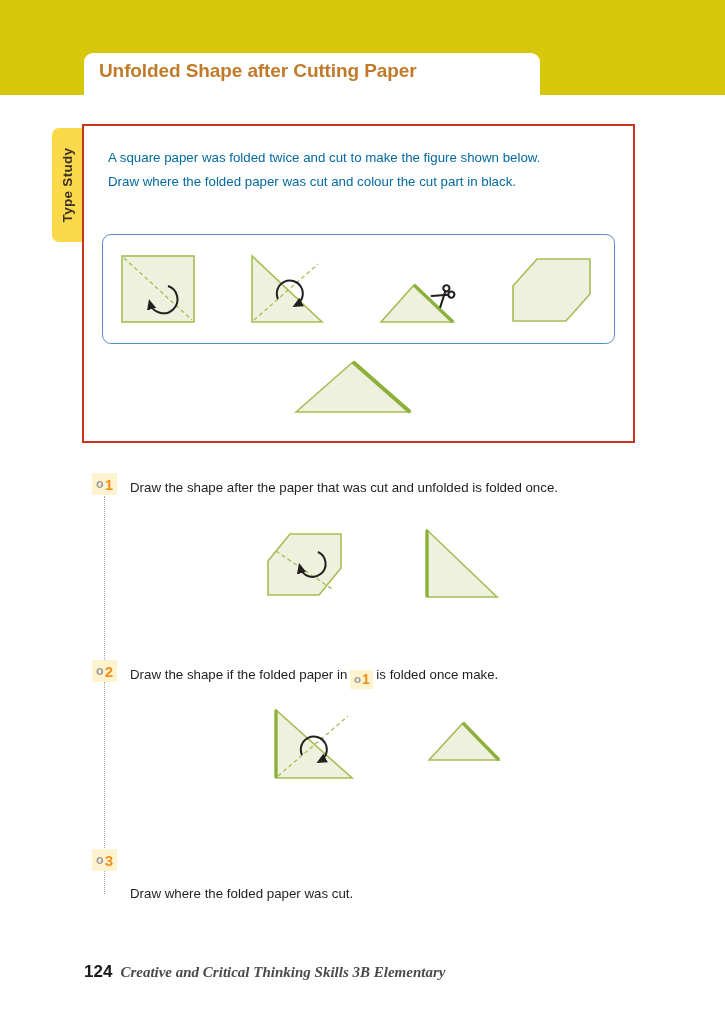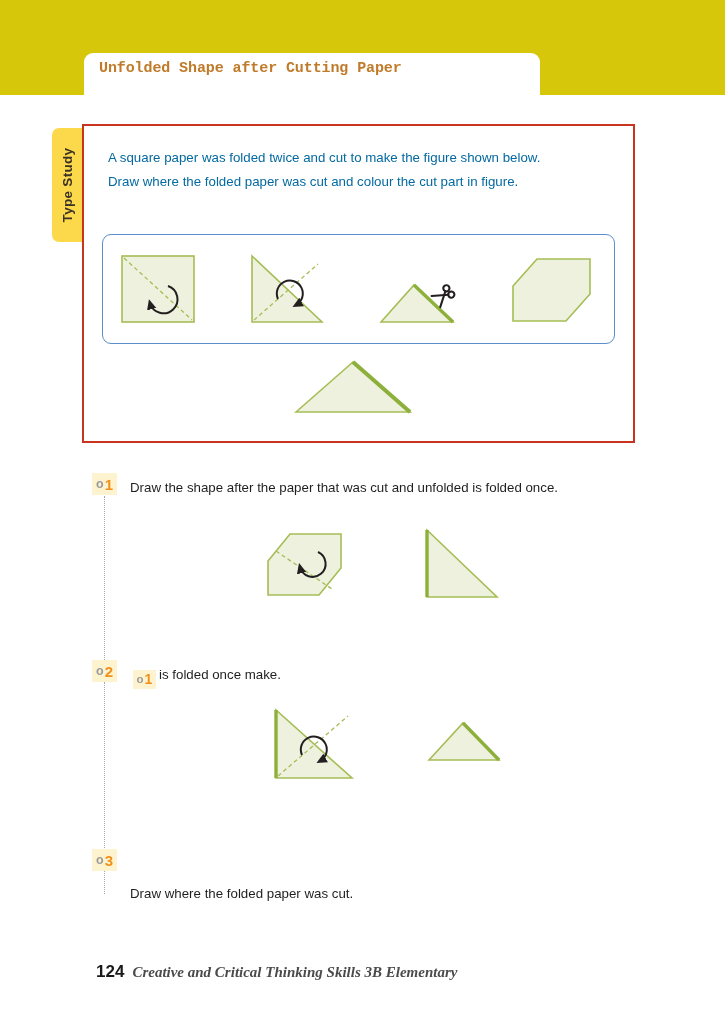--- a/index.html
+++ b/index.html
@@ -32,26 +32,25 @@
     width: 456px;
     height: 42px;
     background: #ffffff;
     border-radius: 9px 9px 0 0;
   }
   .page-title {
     position: absolute;
     left: 99px;
     top: 60px;
     width: 440px;
-    font-size: 15px;
+    font-size: 19px;
     font-weight: bold;
     color: #c07b2a;
     letter-spacing: -0.1px;
     white-space: nowrap;
-    font-family: Liberation Mono, monospace;
   }
 
   
   .type-tab {
     position: absolute;
     left: 52px;
     top: 128px;
     width: 30px;
     height: 114px;
     background: #fcd94b;
@@ -158,21 +157,21 @@
     font-weight: bold;
     font-size: 14px;
     margin: 0 3px;
   }
   .inline-ref .o { color: #9b9b9b; font-size: 11.5px; margin-right: 1px; }
   .inline-ref .n { color: #f0911e; }
 
   
   .footer {
     position: absolute;
-    left: 96px;
+    left: 84px;
     top: 962px;
     display: flex;
     align-items: baseline;
     justify-content: center;
   }
   .footer-page {
     font-size: 17px;
     font-weight: bold;
     color: #1a1a1a;
     margin-right: 8px;
@@ -192,21 +191,21 @@
 <div class="title-plate"></div>
 <div class="page-title">Unfolded Shape after Cutting Paper</div>
 
 <div class="type-tab">
   <span class="type-tab-label">Type Study</span>
 </div>
 
 <div class="example-box"></div>
 <div class="example-text">
   <div>A square paper was folded twice and cut to make the figure shown below.</div>
-  <div>Draw where the folded paper was cut and colour the cut part in figure.</div>
+  <div>Draw where the folded paper was cut and colour the cut part in black.</div>
 </div>
 <div class="blue-strip"></div>
 
 <svg class="shape-layer" width="725" height="1024" viewBox="0 0 725 1024" xmlns="http://www.w3.org/2000/svg">
 
   <defs>
     <marker id="arrowhead" markerWidth="7" markerHeight="7" refX="3.2" refY="3" orient="auto">
       <path d="M0,0.6 L5.2,3 L0,5.4 Z" fill="#231f20"></path>
     </marker>
   </defs>
@@ -275,21 +274,21 @@
 </div>
 <div class="qtext" style="top:478px;">
   <span>Draw the shape after the paper that was cut and unfolded is folded once.</span>
 </div>
 
 <div class="qmarker" style="left:92px;top:660px;">
   <span class="o">o</span>
     <span class="n">2</span>
 </div>
 <div class="qtext" style="top:665px;">
-  <span class="inline-ref">
+  <span>Draw the shape if the folded paper in</span><span class="inline-ref">
       <span class="o">o</span>
       <span class="n">1</span>
     </span><span>is folded once make.</span>
 </div>
 
 <div class="qmarker" style="left:92px;top:849px;">
   <span class="o">o</span>
     <span class="n">3</span>
 </div>
 <div class="qtext" style="top:854px;margin-top:30px;">

